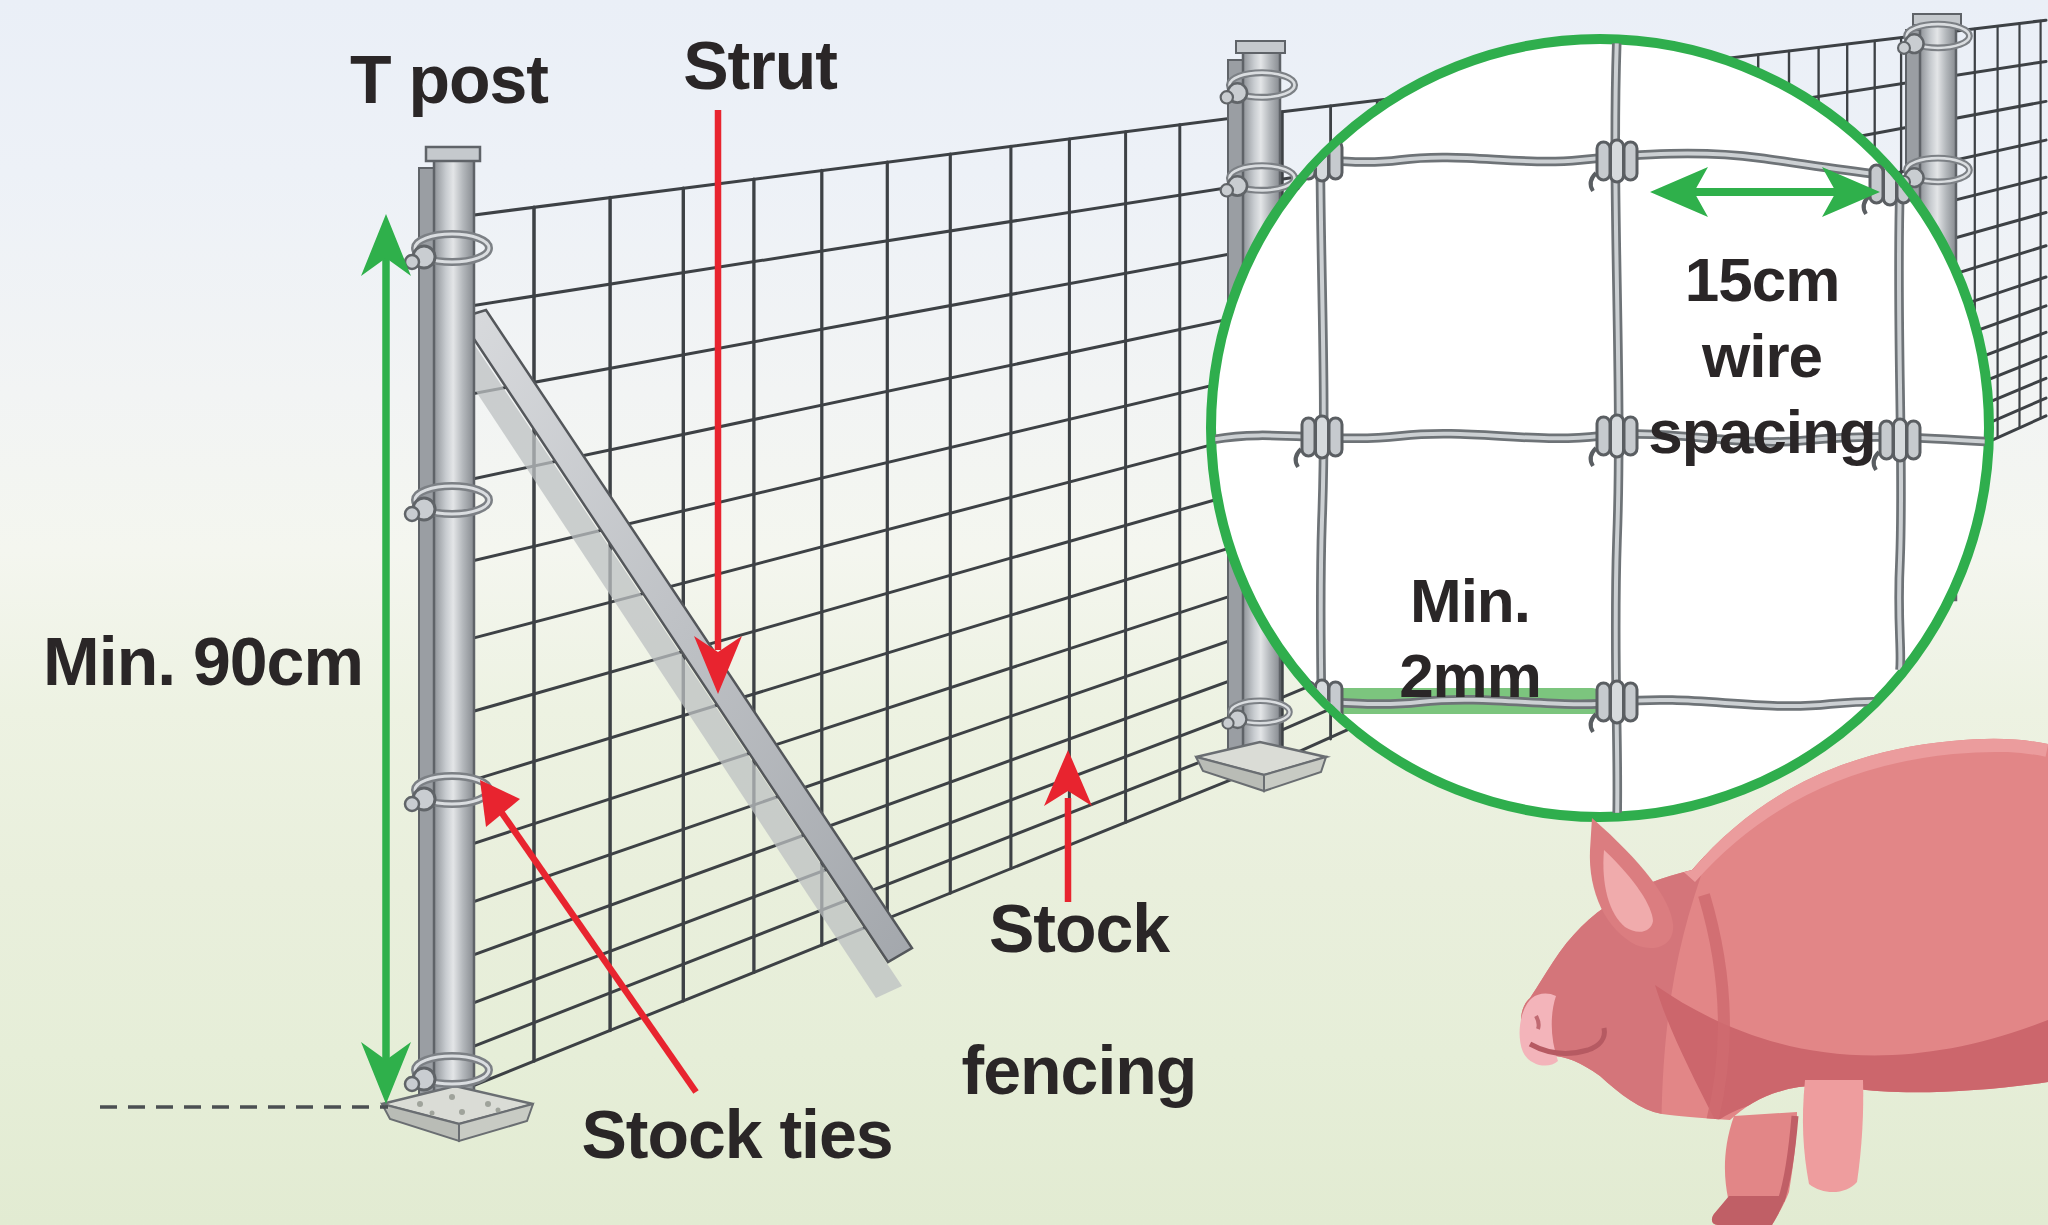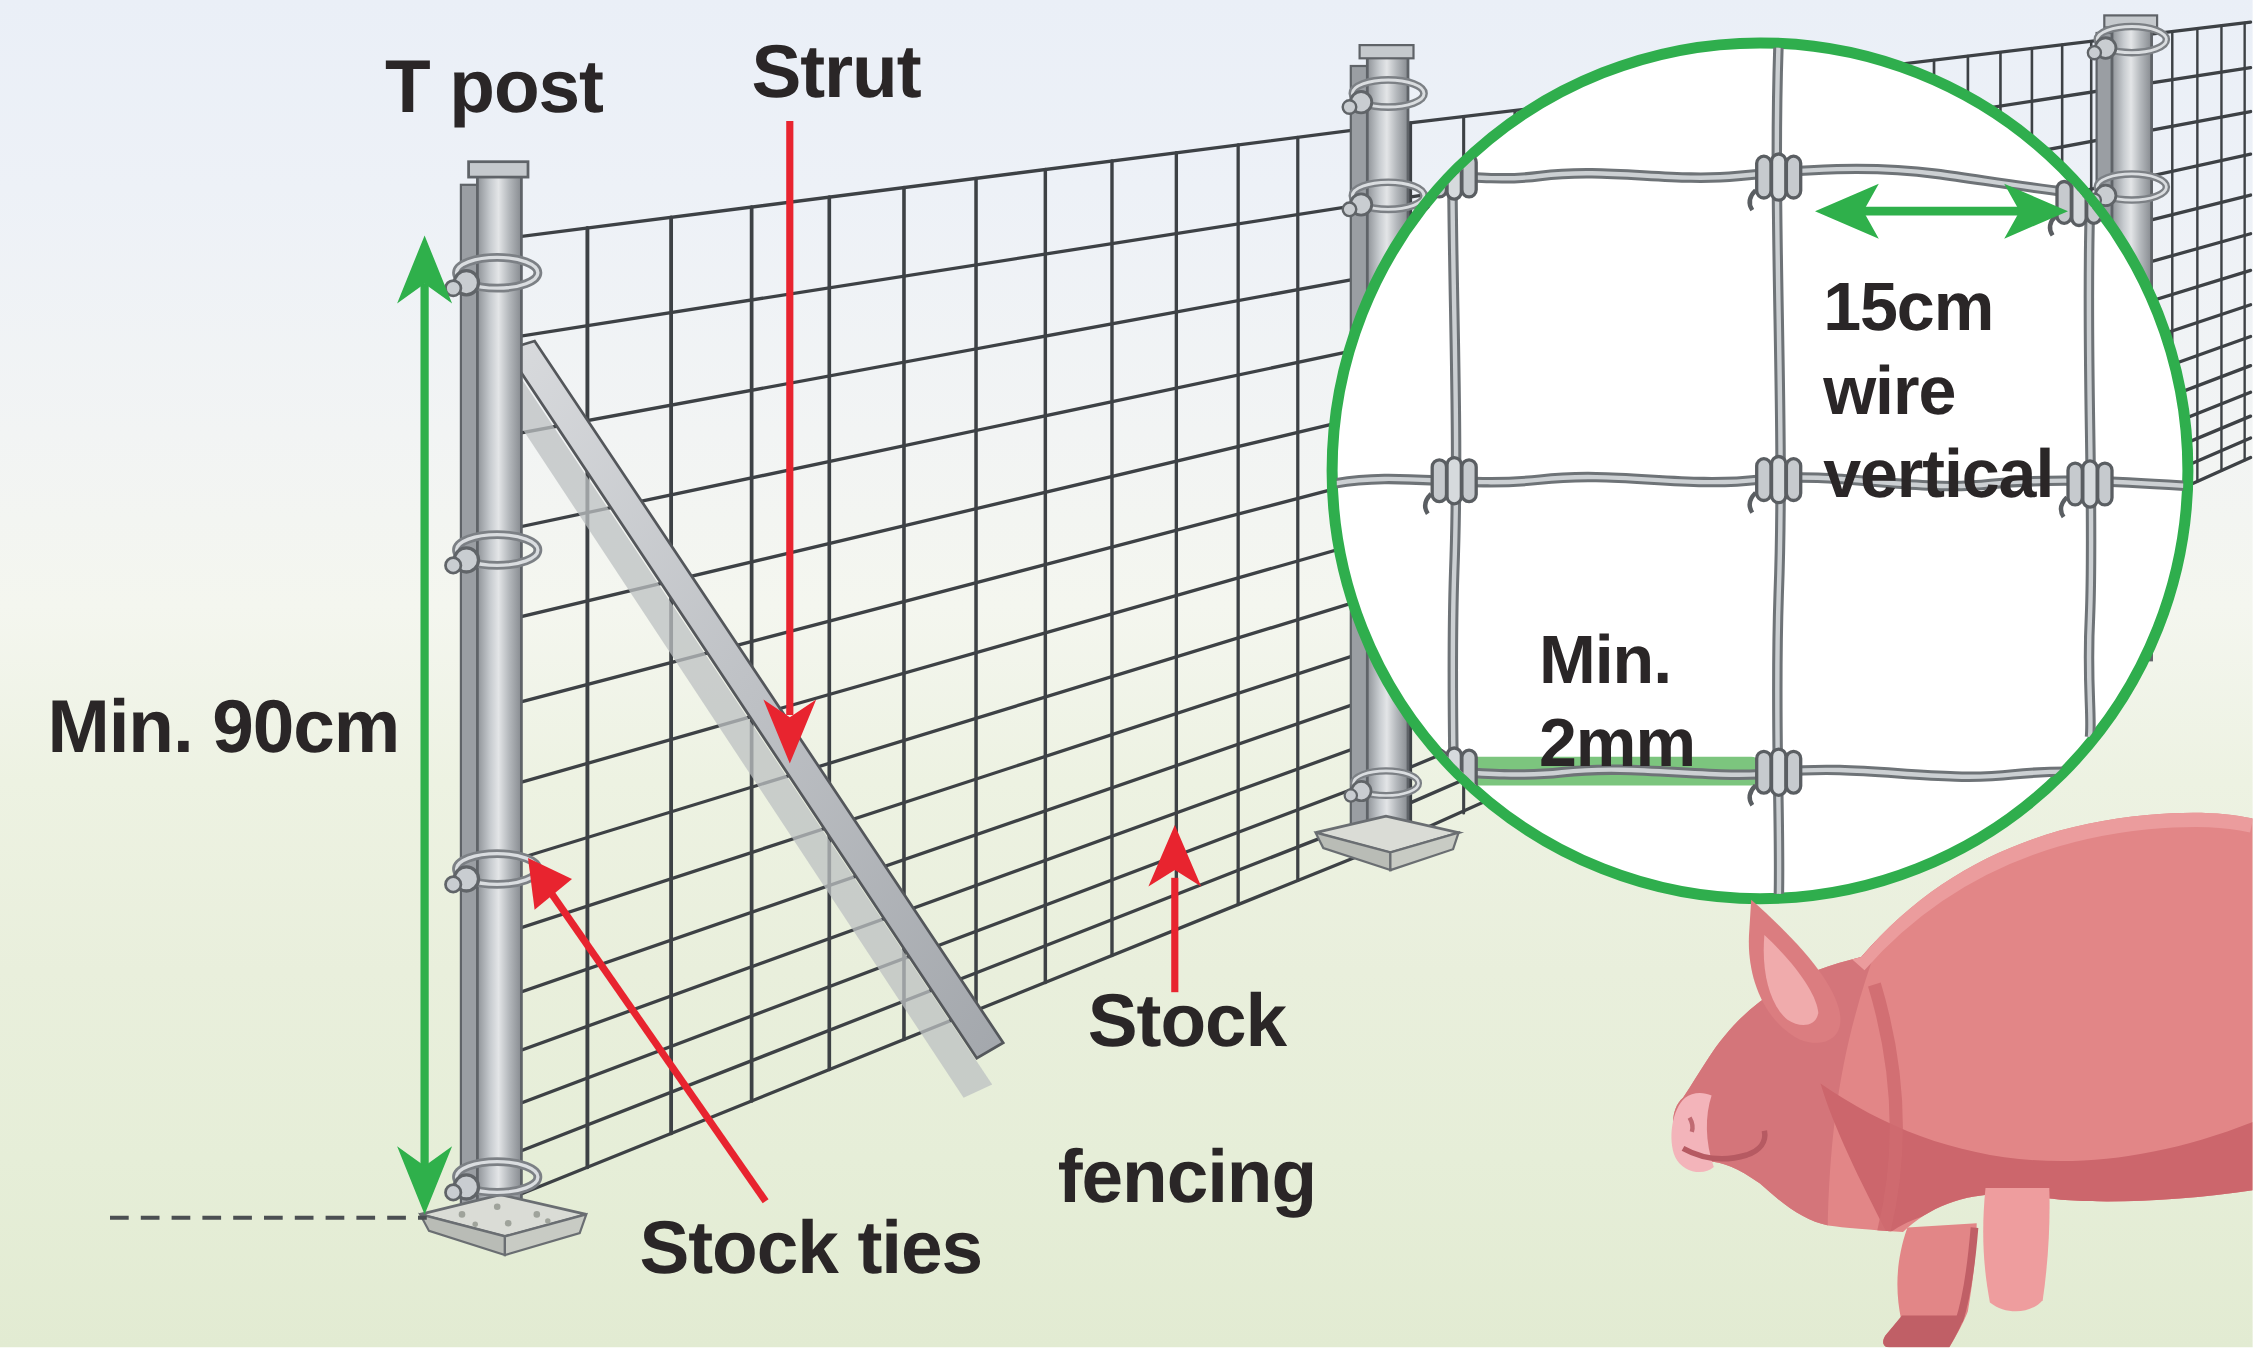--- a/index.html
+++ b/index.html
@@ -10,21 +10,21 @@
   }
   svg.layer{position:absolute;left:0;top:0;z-index:1;}
   .lbl{
     position:absolute;z-index:3;color:#2a2627;font-weight:700;
     font-size:68px;letter-spacing:-1px;white-space:nowrap;
     transform:translate(-50%,-50%);text-align:center;line-height:1.0;
   }
   .mag-text{
     position:absolute;z-index:3;color:#2a2627;font-weight:700;
     font-size:62px;letter-spacing:-1px;transform:translate(-50%,-50%);
-    text-align:left;line-height:76px;white-space:nowrap;
+    text-align:center;line-height:76px;white-space:nowrap;
   }
   .mag-text.gauge{line-height:75px;}
 </style>
 </head>
 <body>
 
 <div class="stage">
 
   <svg class="layer" width="2048" height="1225" viewBox="0 0 2048 1225">
     <defs>
@@ -245,19 +245,19 @@
   <div class="lbl" style="left:449px;top:79px">T post</div>
   <div class="lbl" style="left:760px;top:65px">Strut</div>
   <div class="lbl" style="left:203px;top:661px">Min. 90cm</div>
   <div class="lbl" style="left:737px;top:1134px">Stock ties</div>
   <div class="lbl" style="left:1079px;top:928px">Stock</div>
   <div class="lbl" style="left:1079px;top:1070px">fencing</div>
 
   <div class="mag-text" style="left:1762px;top:356px">
     <div>15cm</div>
     <div>wire</div>
-    <div>vertical</div>
+    <div>spacing</div>
   </div>
   <div class="mag-text gauge" style="left:1470px;top:638px">
     <div>Min.</div>
     <div>2mm</div>
   </div>
 </div>
 
 </body></html>

